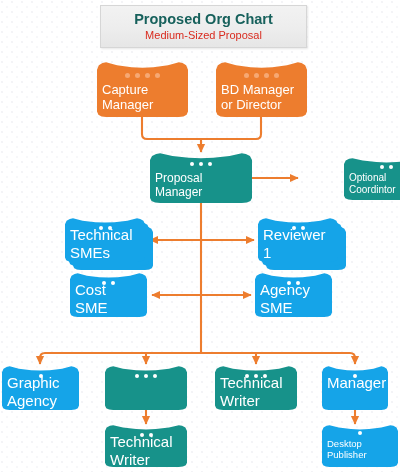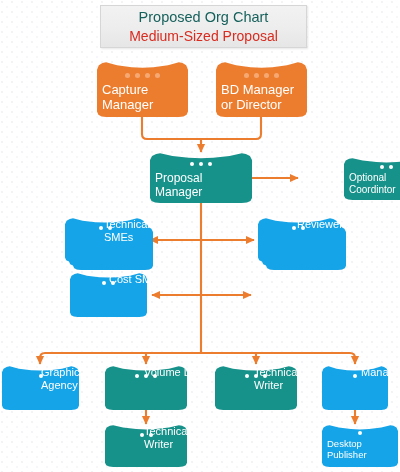--- a/index.html
+++ b/index.html
@@ -42,23 +42,24 @@
     flex-direction: column;
     align-items: center;
     justify-content: center;
     box-shadow: 1px 1px 2px rgba(0,0,0,0.10);
   }
   #title-plate .t-main {
     font-size: 14.5px;
     color: #17615c;
     line-height: 1.12;
     white-space: nowrap;
+    font-weight: bold;
   }
   #title-plate .t-sub {
-    font-size: 14px;
+    font-size: 11px;
     color: #d92b1f;
     line-height: 1.15;
     margin-top: 2px;
     white-space: nowrap;
   }
 
   
   .node {
     position: absolute;
     box-sizing: border-box;
@@ -145,21 +146,21 @@
 
   
   .node.big .dots   { top: 11px; }
   .node.big .dots i { width: 5px; height: 5px; }
   .node.big .label  { top: 20px; font-size: 13px; }
 
   .node.mid .dots   { top: 9px; }
   .node.mid .label  { top: 18px; font-size: 12px; }
 
   .node.sm .dots    { top: 8px; }
-  .node.sm .label   { top: 0; font-size: 11px; margin-left: 34px; }
+  .node.sm .label   { top: 8px; font-size: 15px; }
 
   .node.sm2 .dots   { top: 7px; }
   .node.sm2 .label  { top: 14px; font-size: 10px; }
 
   .node.tiny .dots  { top: 6px; }
   .node.tiny .label { top: 13px; font-size: 9.5px; }
 </style>
 </head>
 <body>
 
@@ -278,39 +279,47 @@
   <div class="node sm" style="left:70px;  top:273px; width:77px;  height:44px;">
     <div class="shadow"></div>
     <div class="face blue"></div>
     <div class="dots">
         <i></i>
         <i></i>
       </div>
     <div class="label">Cost SME</div>
   </div>
 
+  <div class="node sm" style="left:255px; top:273px; width:77px;  height:44px;">
+    <div class="shadow"></div>
+    <div class="face blue"></div>
+    <div class="dots">
+        <i></i>
+        <i></i>
+      </div>
+    <div class="label">Agency SME</div>
+  </div>
 
   <div class="node sm" style="left:2px;   top:366px; width:77px;  height:44px;">
     <div class="shadow"></div>
     <div class="face blue"></div>
     <div class="dots">
         <i></i>
       </div>
     <div class="label">Graphic Agency</div>
   </div>
 
   <div class="node sm" style="left:105px; top:366px; width:82px;  height:44px;">
     <div class="shadow"></div>
     <div class="face teal"></div>
     <div class="dots">
         <i></i>
         <i></i>
         <i></i>
       </div>
-    <div class="label">Volume Lead</div>
   </div>
 
   <div class="node sm" style="left:215px; top:366px; width:82px;  height:44px;">
     <div class="shadow"></div>
     <div class="face teal"></div>
     <div class="dots">
         <i></i>
         <i></i>
         <i></i>
       </div>

